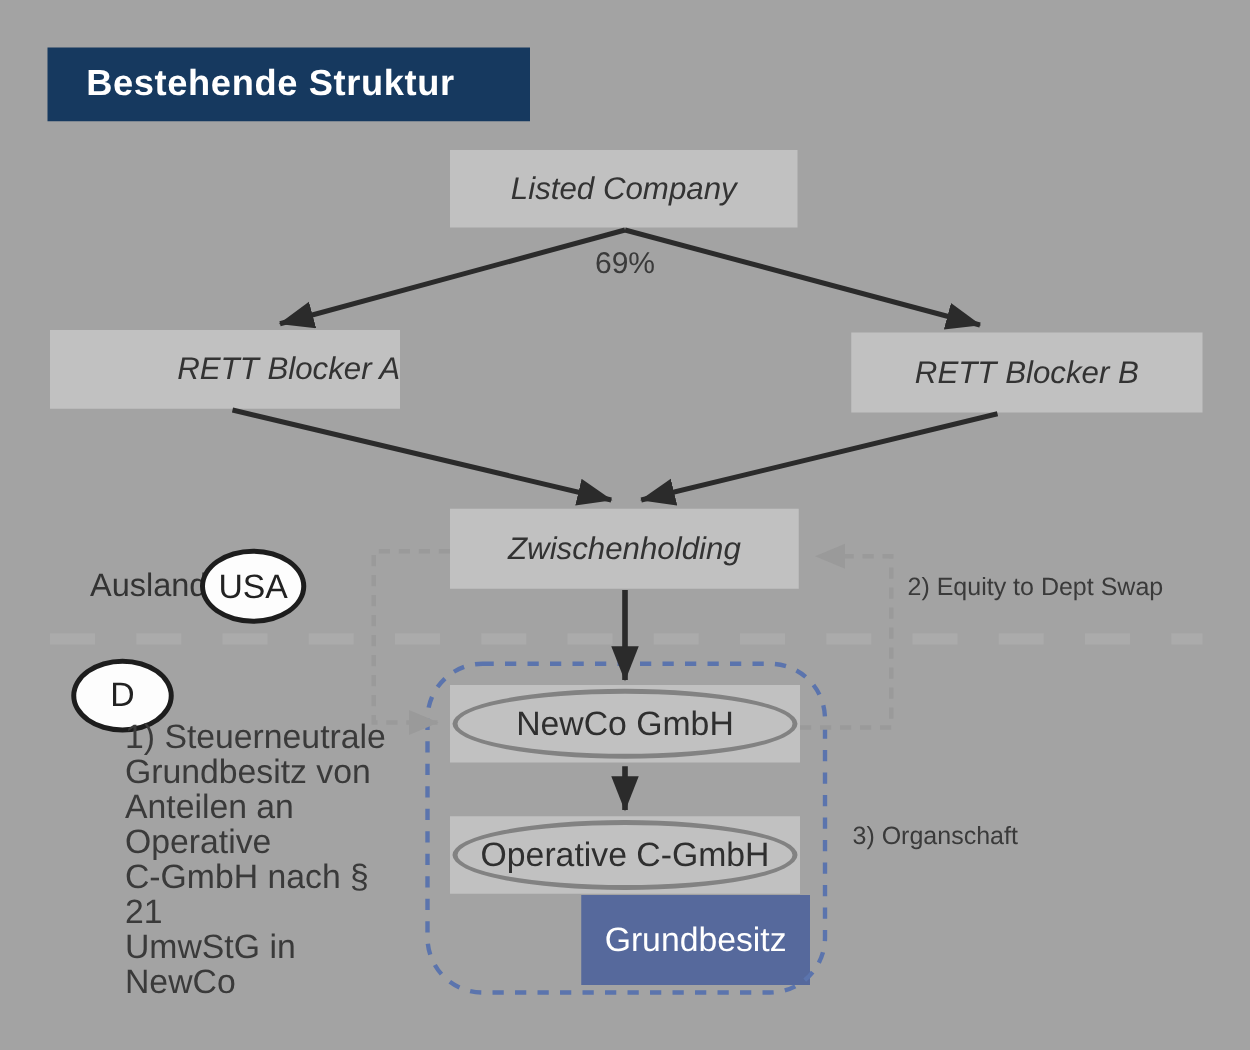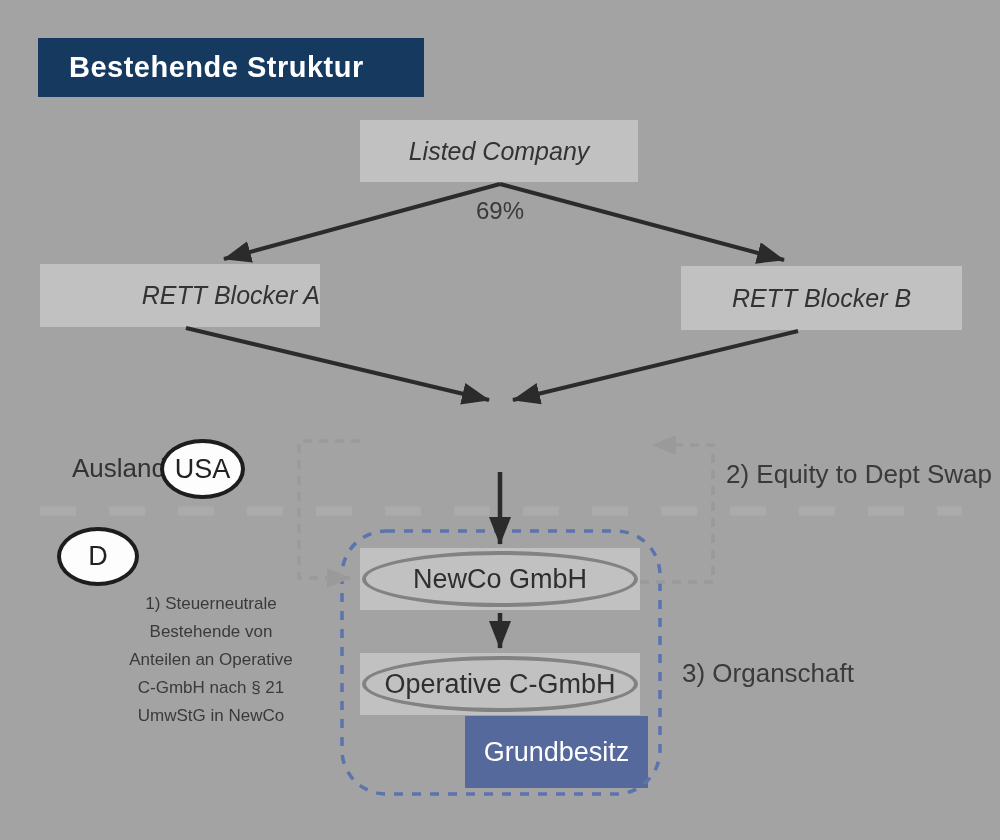--- a/index.html
+++ b/index.html
@@ -44,22 +44,22 @@
   }
   #ausland-label{left:52px;top:453px;}
   .oval{
     position:absolute;background:#fdfdfd;border:4.5px solid #1d1d1d;border-radius:50%;
     display:flex;align-items:center;justify-content:center;
     color:#222222;font-weight:normal;box-sizing:border-box;
   }
   #usa-oval{left:160px;top:439px;width:85px;height:60px;font-size:27px;}
   #d-oval{left:57px;top:527px;width:82px;height:59px;font-size:27px;}
   
-  .note{position:absolute;color:#3a3a3a;font-size:26px;}
-  #step1-note{left:100px;top:590px;width:222px;text-align:center;font-size:17px;line-height:28px;}
+  .note{position:absolute;color:#3a3a3a;font-size:20px;}
+  #step1-note{left:100px;top:575px;width:222px;font-size:27px;line-height:28px;}
   #step2-note{left:726px;top:459px;}
   #step3-note{left:682px;top:658px;}
   #credit{position:absolute;right:17px;top:805px;font-size:21px;color:#3c3c3c;}
   
   #connectors{
     position:absolute;left:0;top:0;width:1000px;height:840px;
     pointer-events:none;z-index:5;
   }
 </style>
 </head>
@@ -76,20 +76,23 @@
   </div>
 
   <div class="node italic" id="rett-a">
     <span class="lbl">RETT Blocker A</span>
   </div>
 
   <div class="node italic" id="rett-b">
     <span class="lbl">RETT Blocker B</span>
   </div>
 
+  <div class="node italic" id="zwischenholding">
+    <span class="lbl">Zwischenholding</span>
+  </div>
 
   <div class="node" id="newco">
     <span class="ellipse"></span>
     <span class="lbl">NewCo GmbH</span>
   </div>
 
   <div class="node" id="operative">
     <span class="ellipse"></span>
     <span class="lbl">Operative C-GmbH</span>
   </div>
@@ -103,21 +106,21 @@
   <div class="region-text" id="ausland-label">Ausland/</div>
   <div class="oval" id="usa-oval">
     <span>USA</span>
   </div>
   <div class="oval" id="d-oval">
     <span>D</span>
   </div>
 
   <div class="note" id="step1-note">
     <div>1) Steuerneutrale</div>
-    <div>Bestehende von</div>
+    <div>Grundbesitz von</div>
     <div>Anteilen an Operative</div>
     <div>C-GmbH nach § 21</div>
     <div>UmwStG in NewCo</div>
   </div>
   <div class="note" id="step2-note">2) Equity to Dept Swap</div>
   <div class="note" id="step3-note">3) Organschaft</div>
 
 
   <svg id="connectors" viewBox="0 0 1000 840">
     <defs>

